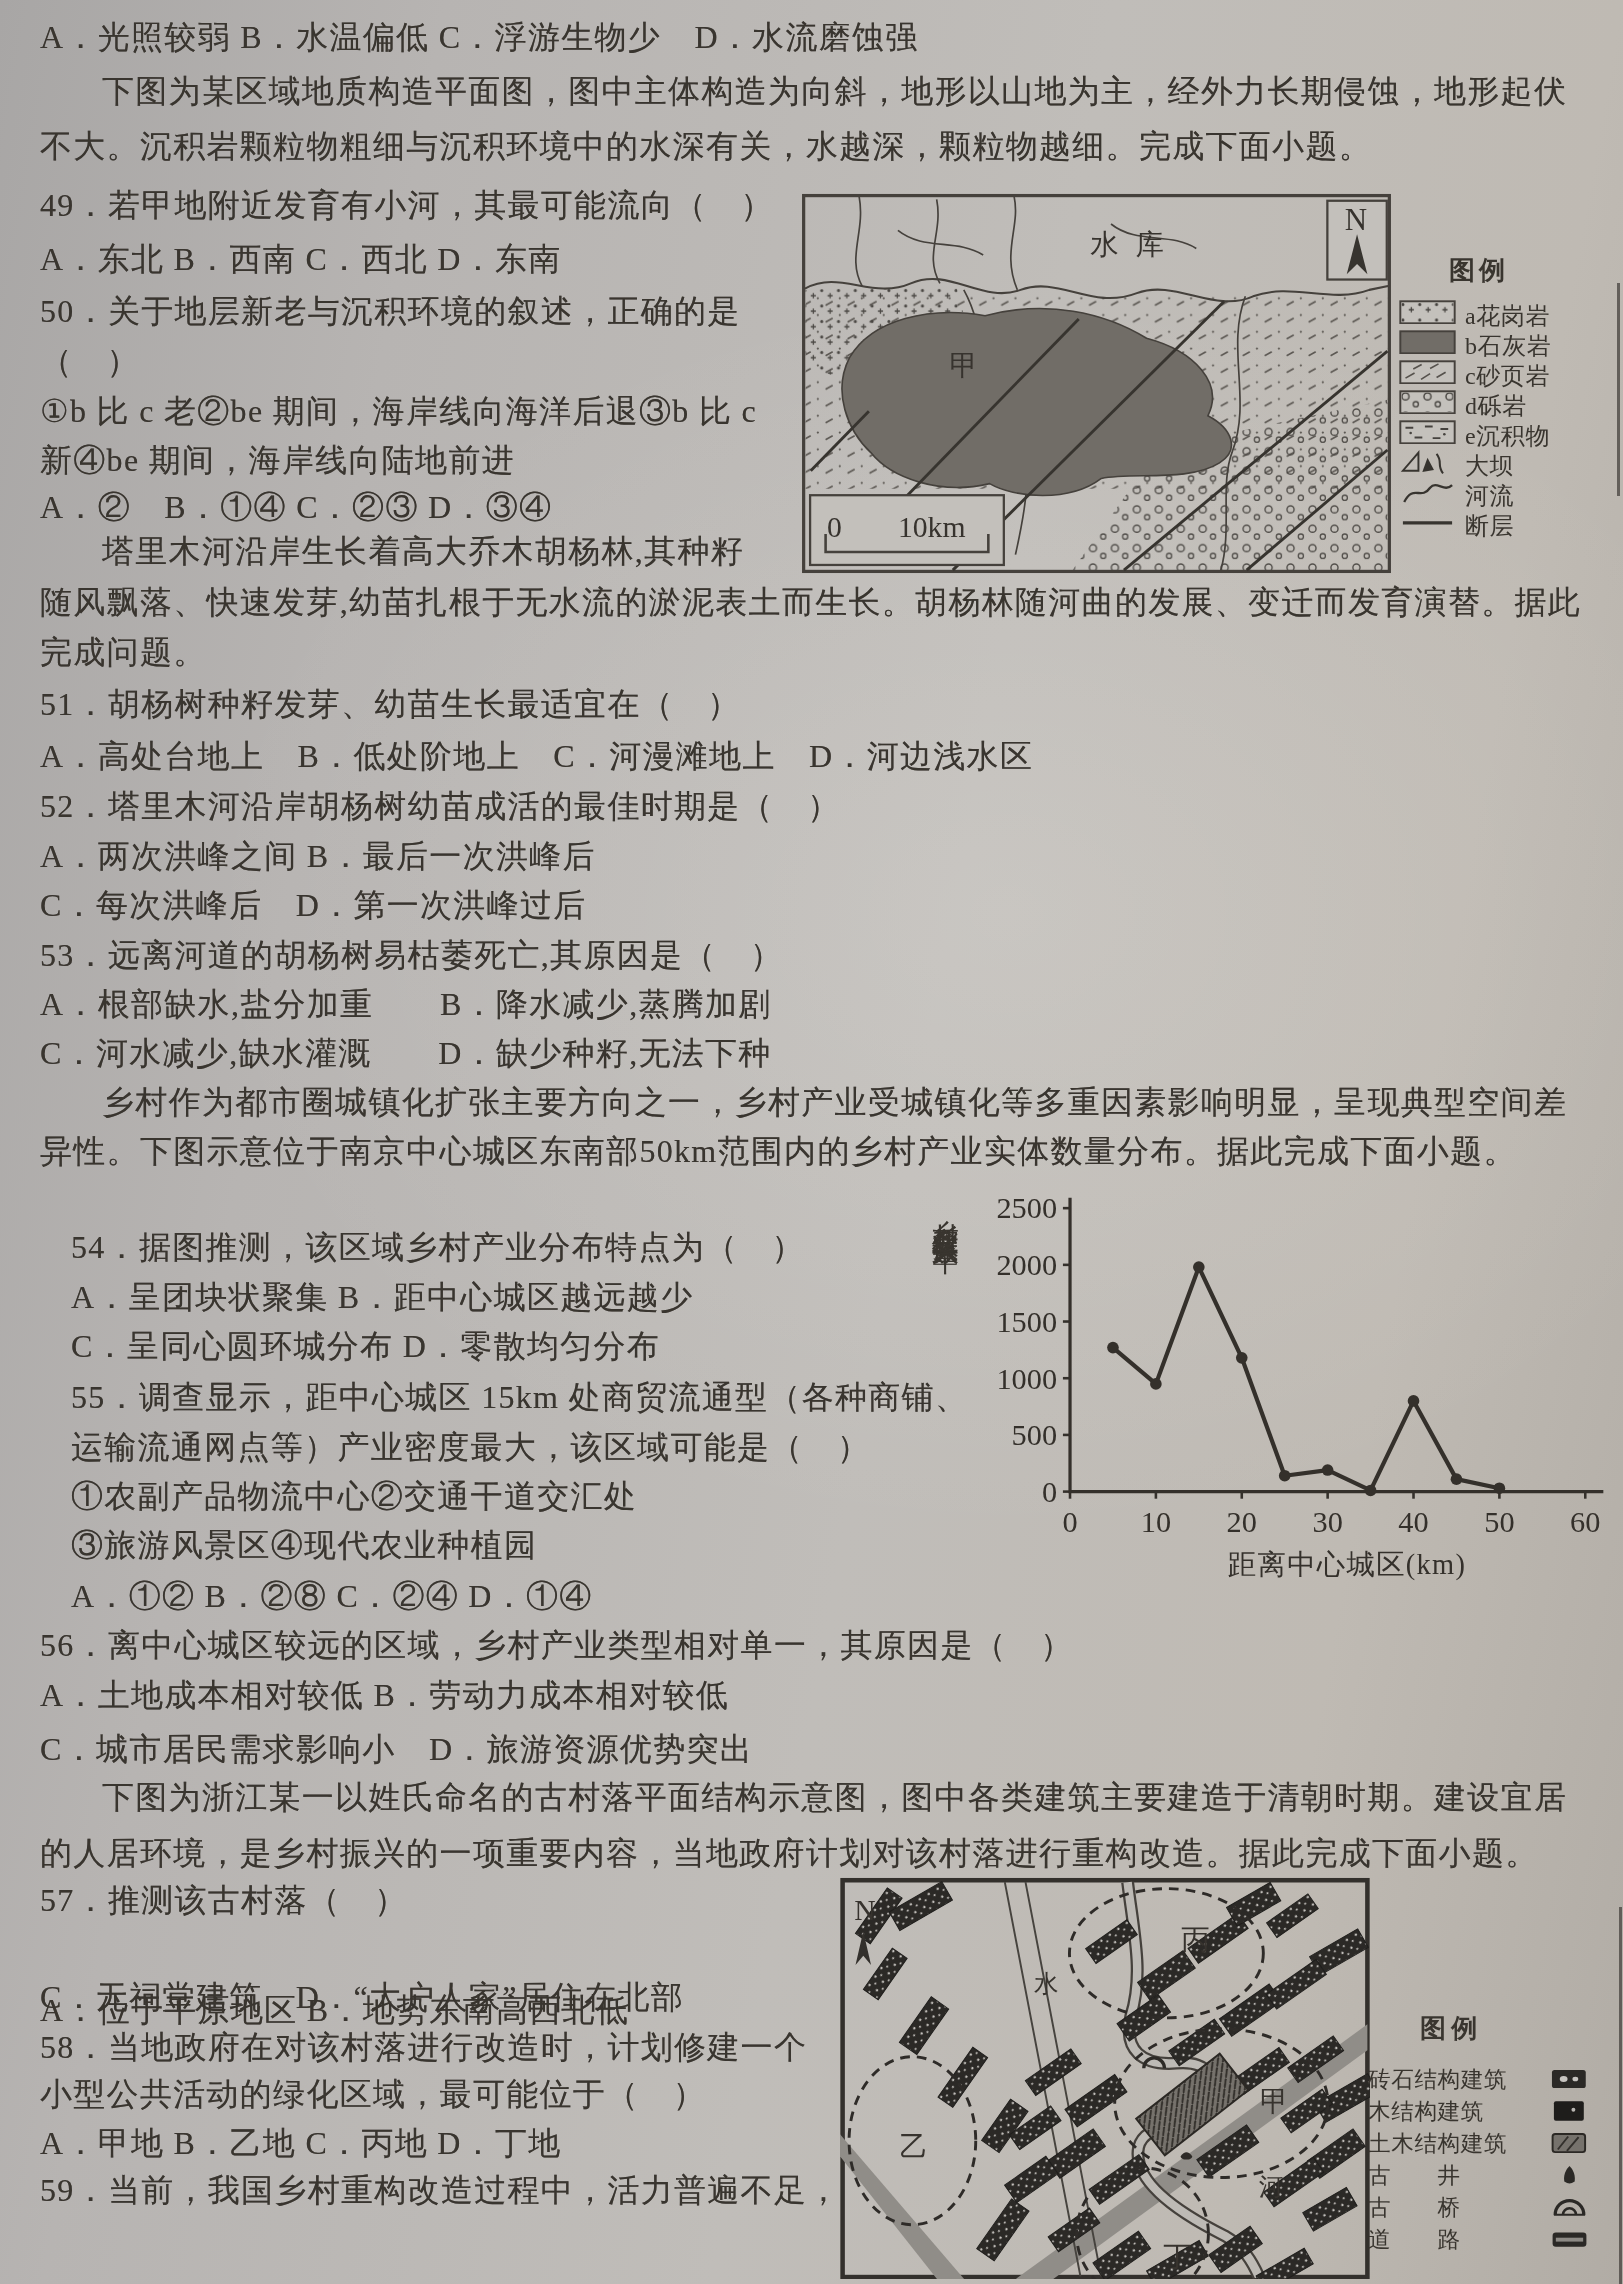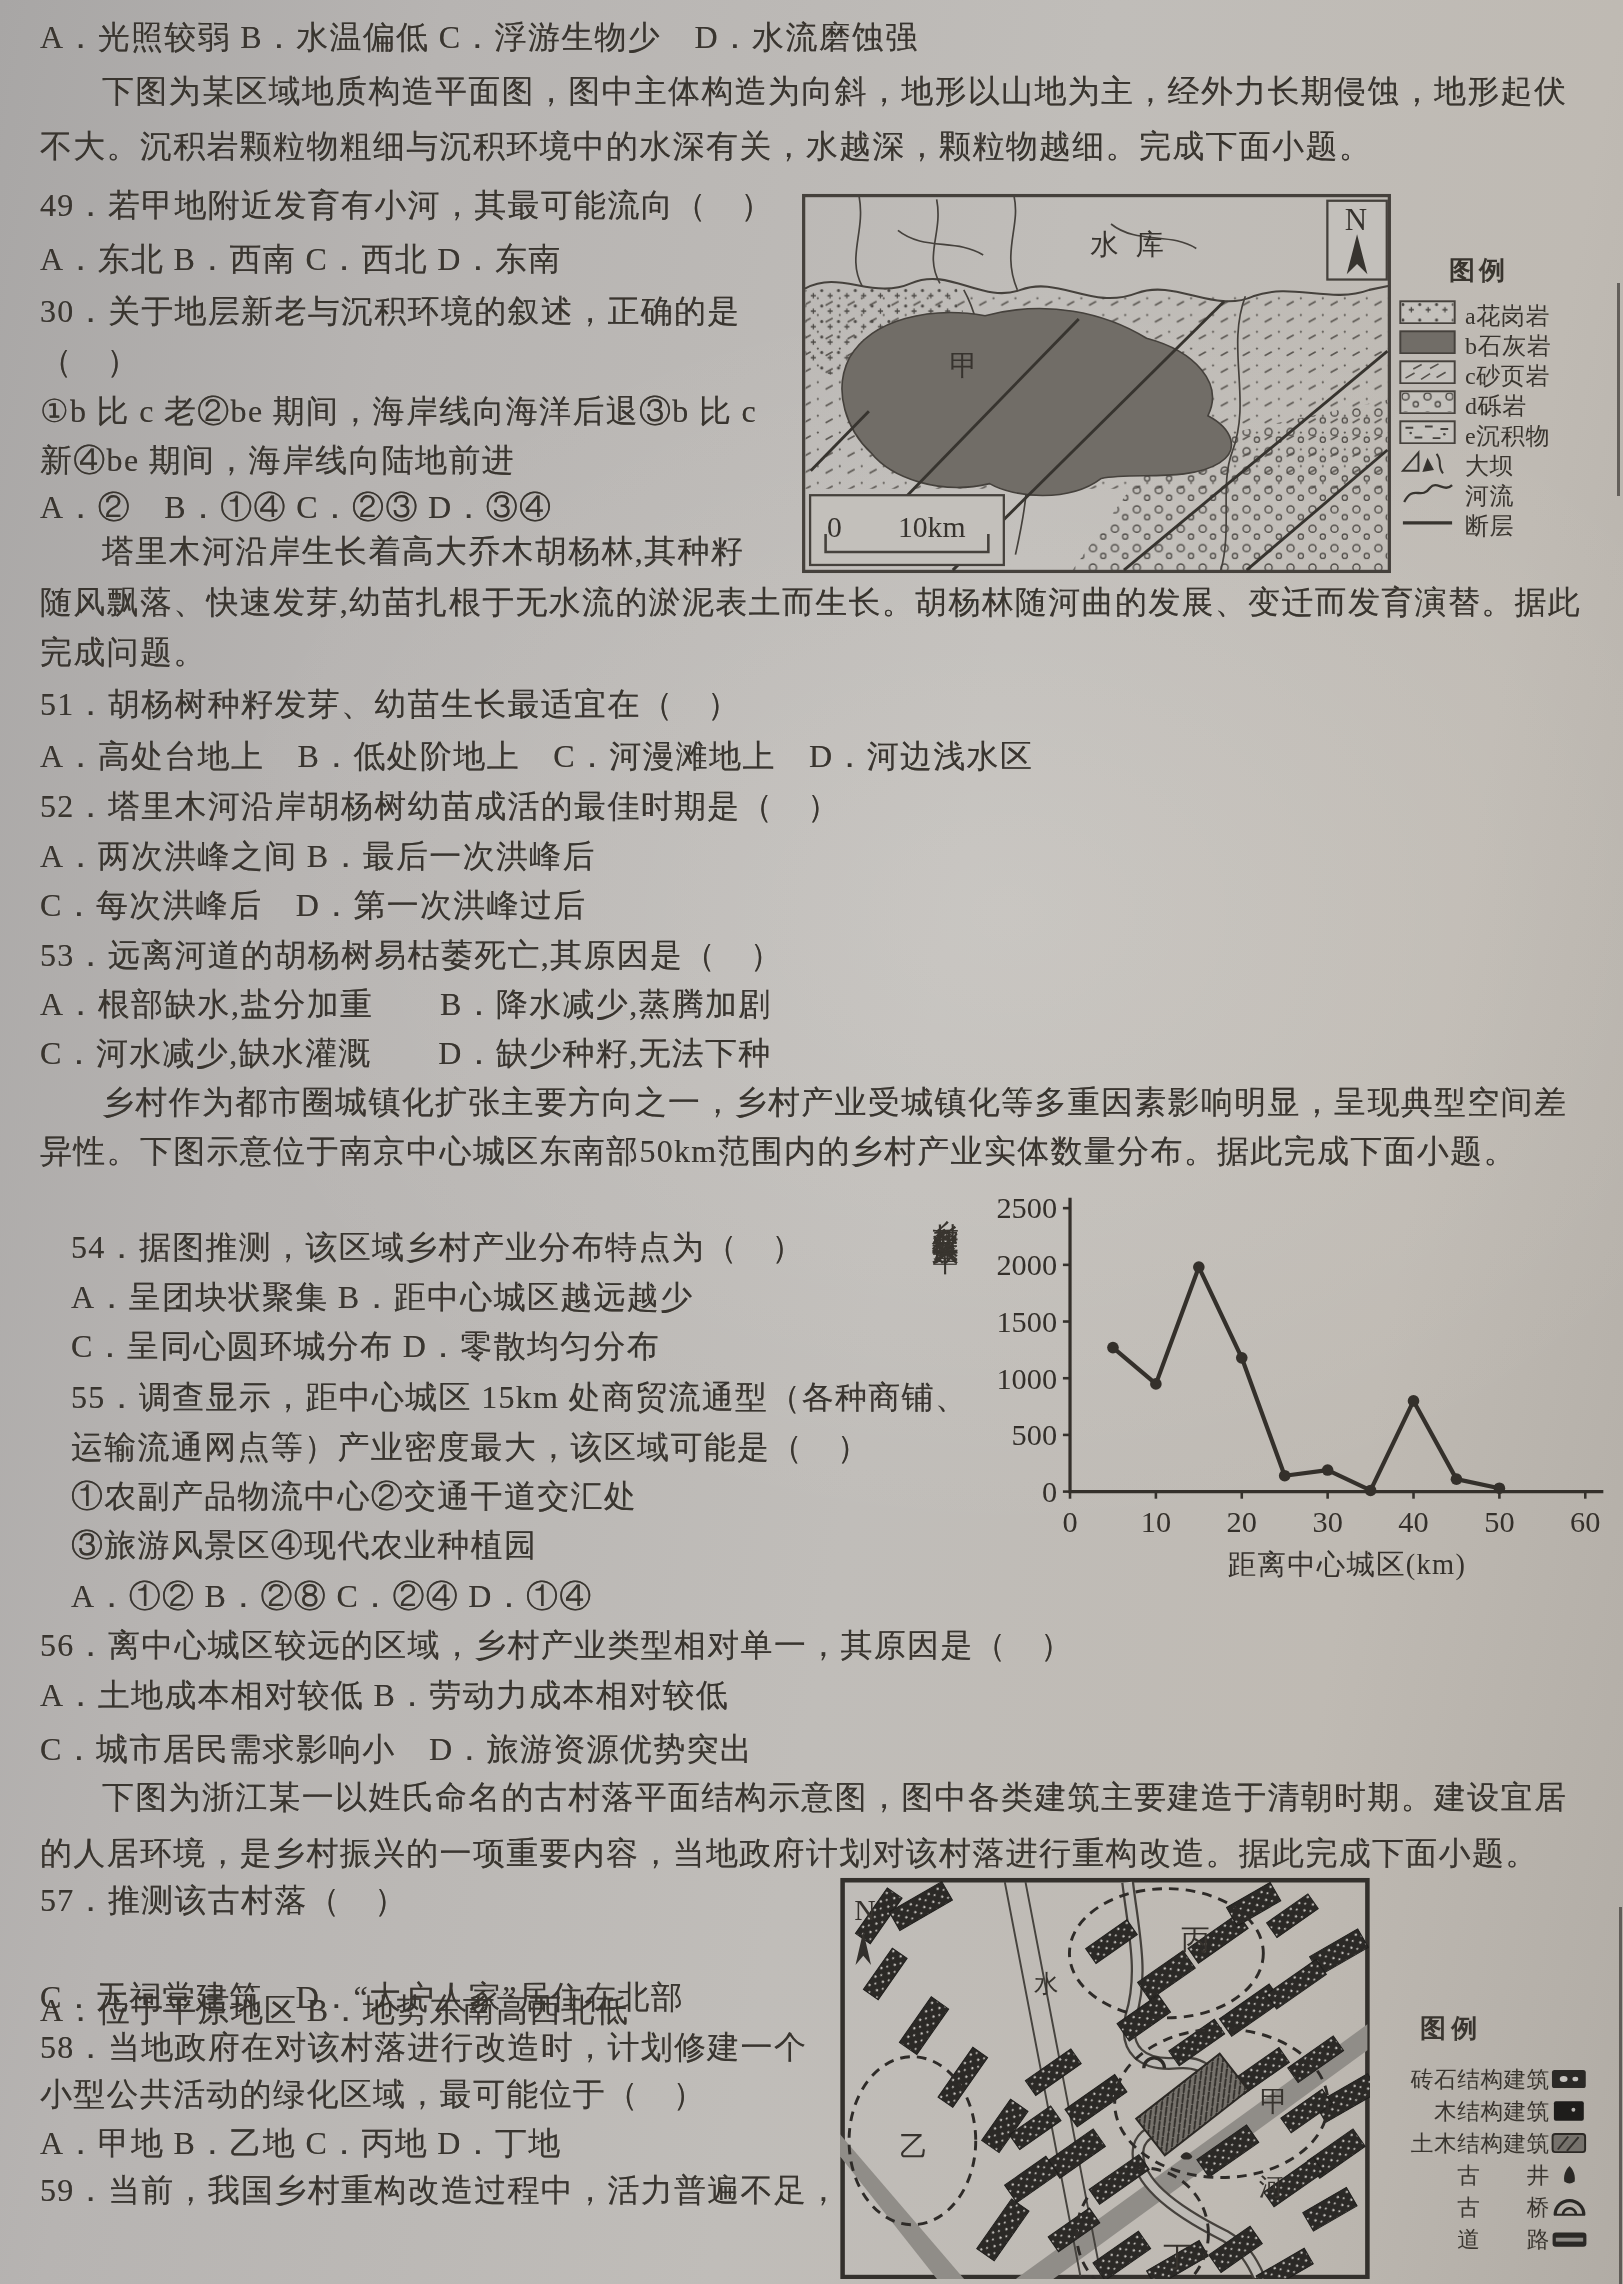--- a/index.html
+++ b/index.html
@@ -30,21 +30,21 @@
   
   .geo-legend{position:absolute;left:1399px;top:253px;width:223px;}
   .lg-title{font-size:26px;letter-spacing:3.9px;margin:0 0 11.6px 50px;font-weight:600;}
   .lgrow{display:flex;align-items:flex-start;height:30px;}
   .swsvg{width:57px;height:24.6px;flex:0 0 57px;}
   .lglabel{font-size:24px;margin-left:9px;letter-spacing:0.6px;white-space:nowrap;}
   
   .vil-legend{position:absolute;left:1368px;top:2011px;width:255px;}
   .vl-title{font-size:26px;letter-spacing:5.2px;margin:0 0 17px 52px;font-weight:600;}
   .vlrow{display:flex;align-items:center;height:32px;}
-  .vllabel{font-size:22.6px;width:182px;letter-spacing:0.6px;white-space:nowrap;text-align:right;}
+  .vllabel{font-size:22.6px;width:182px;letter-spacing:0.6px;white-space:nowrap;}
   .vlico{width:39px;height:26px;}
   
   .chart{position:absolute;left:917px;top:1173px;width:707px;height:459px;}
   .chart svg{position:absolute;left:0;top:0;}
   .ylab{
     position:absolute;left:10.3px;top:26px;height:336px;
     writing-mode:vertical-rl;font-size:26.5px;letter-spacing:3.2px;
     text-shadow:0 0 0.6px rgba(55,50,45,.5);
   }
   .edge{position:absolute;background:#46423e;opacity:.75;}
@@ -52,21 +52,21 @@
 </head>
 <body>
 
 <main class="page">
 
   <div class="ln" style="top:18px">A．光照较弱 B．水温偏低 C．浮游生物少　D．水流磨蚀强</div>
   <div class="ln ind" style="top:72px">下图为某区域地质构造平面图，图中主体构造为向斜，地形以山地为主，经外力长期侵蚀，地形起伏</div>
   <div class="ln" style="top:127px">不大。沉积岩颗粒物粗细与沉积环境中的水深有关，水越深，颗粒物越细。完成下面小题。</div>
   <div class="ln colA" style="top:186px">49．若甲地附近发育有小河，其最可能流向（　）</div>
   <div class="ln colA" style="top:240px">A．东北 B．西南 C．西北 D．东南</div>
-  <div class="ln colA" style="top:292px">30．关于地层新老与沉积环境的叙述，正确的是</div>
+  <div class="ln colA" style="top:292px">50．关于地层新老与沉积环境的叙述，正确的是</div>
   <div class="ln colA" style="top:342px">（　）</div>
   <div class="ln colA" style="top:392px">①b 比 c 老②be 期间，海岸线向海洋后退③b 比 c</div>
   <div class="ln colA" style="top:441px">新④be 期间，海岸线向陆地前进</div>
   <div class="ln colA" style="top:488px">A．②　B．①④ C．②③ D．③④</div>
   <div class="ln ind colA" style="top:532px">塔里木河沿岸生长着高大乔木胡杨林,其种籽</div>
   <div class="ln" style="top:583px">随风飘落、快速发芽,幼苗扎根于无水流的淤泥表土而生长。胡杨林随河曲的发展、变迁而发育演替。据此</div>
   <div class="ln" style="top:633px">完成问题。</div>
   <div class="ln" style="top:685px">51．胡杨树种籽发芽、幼苗生长最适宜在（　）</div>
   <div class="ln" style="top:737px">A．高处台地上　B．低处阶地上　C．河漫滩地上　D．河边浅水区</div>
   <div class="ln" style="top:787px">52．塔里木河沿岸胡杨树幼苗成活的最佳时期是（　）</div>

